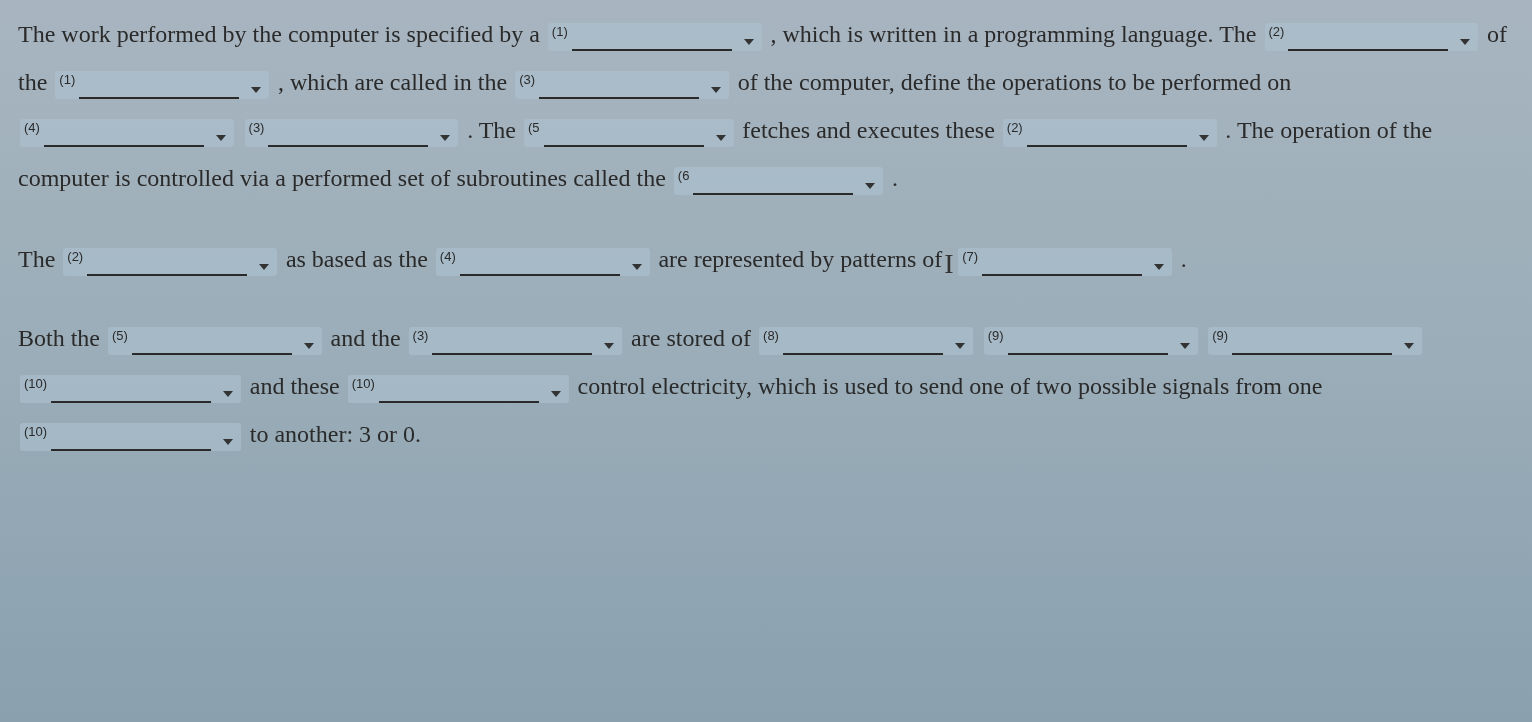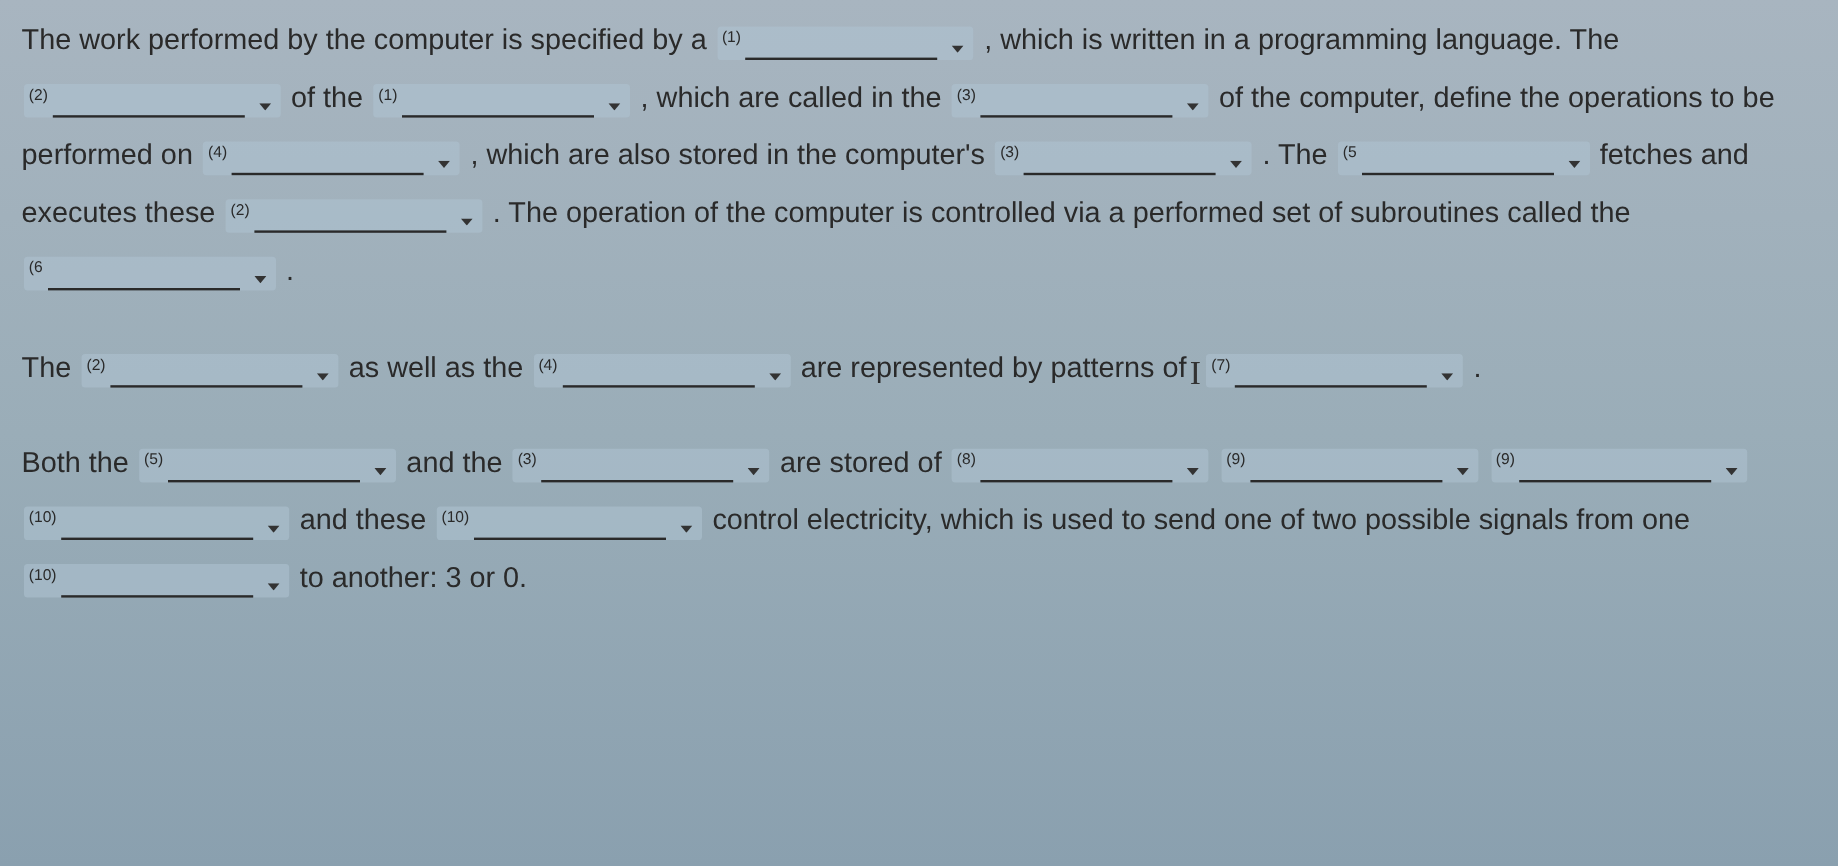--- a/index.html
+++ b/index.html
@@ -19,20 +19,21 @@
       overflow: hidden;
     }
     .content {
       position: relative;
     }
     .para {
       margin-bottom: 28px;
     }
     .text {
       display: inline;
+      font-family: Liberation Serif, serif;
     }
     .blank {
       display: inline-flex;
       align-items: flex-end;
       background: rgba(175, 195, 210, 0.55);
       padding: 2px 6px 0 4px;
       border-radius: 3px;
       vertical-align: baseline;
       margin: 0 2px;
     }
@@ -124,21 +125,20 @@
     <span class="text"> of the computer, define the operations to be performed on </span>
     <span class="blank">
         <span class="sup">(4)</span>
         <span class="underline"></span>
         <span class="dropdown-arrow">
           <svg viewBox="0 0 10 6">
             <path d="M0 0 L5 6 L10 0 Z"></path>
           </svg>
         </span>
       </span>
-    <span class="text"> , which are also stored in the computer's </span>
     <span class="blank">
         <span class="sup">(3)</span>
         <span class="underline"></span>
         <span class="dropdown-arrow">
           <svg viewBox="0 0 10 6">
             <path d="M0 0 L5 6 L10 0 Z"></path>
           </svg>
         </span>
       </span>
     <span class="text"> . The </span>
@@ -178,21 +178,21 @@
     <span class="text">The </span>
     <span class="blank">
         <span class="sup">(2)</span>
         <span class="underline"></span>
         <span class="dropdown-arrow">
           <svg viewBox="0 0 10 6">
             <path d="M0 0 L5 6 L10 0 Z"></path>
           </svg>
         </span>
       </span>
-    <span class="text"> as well as the </span>
+    <span class="text"> as based as the </span>
     <span class="blank">
         <span class="sup">(4)</span>
         <span class="underline"></span>
         <span class="dropdown-arrow">
           <svg viewBox="0 0 10 6">
             <path d="M0 0 L5 6 L10 0 Z"></path>
           </svg>
         </span>
       </span>
     <span class="text"> are represented by patterns of </span><span class="text-cursor">I</span>

